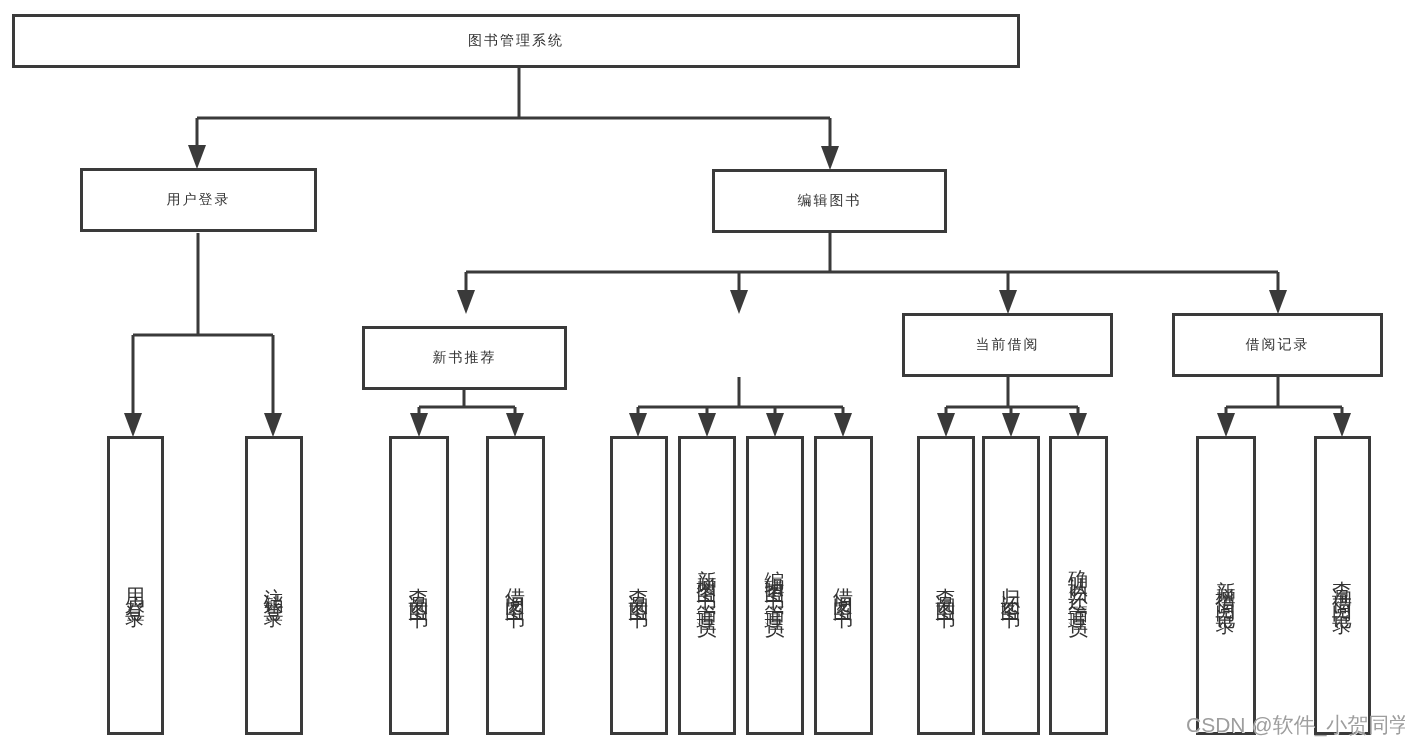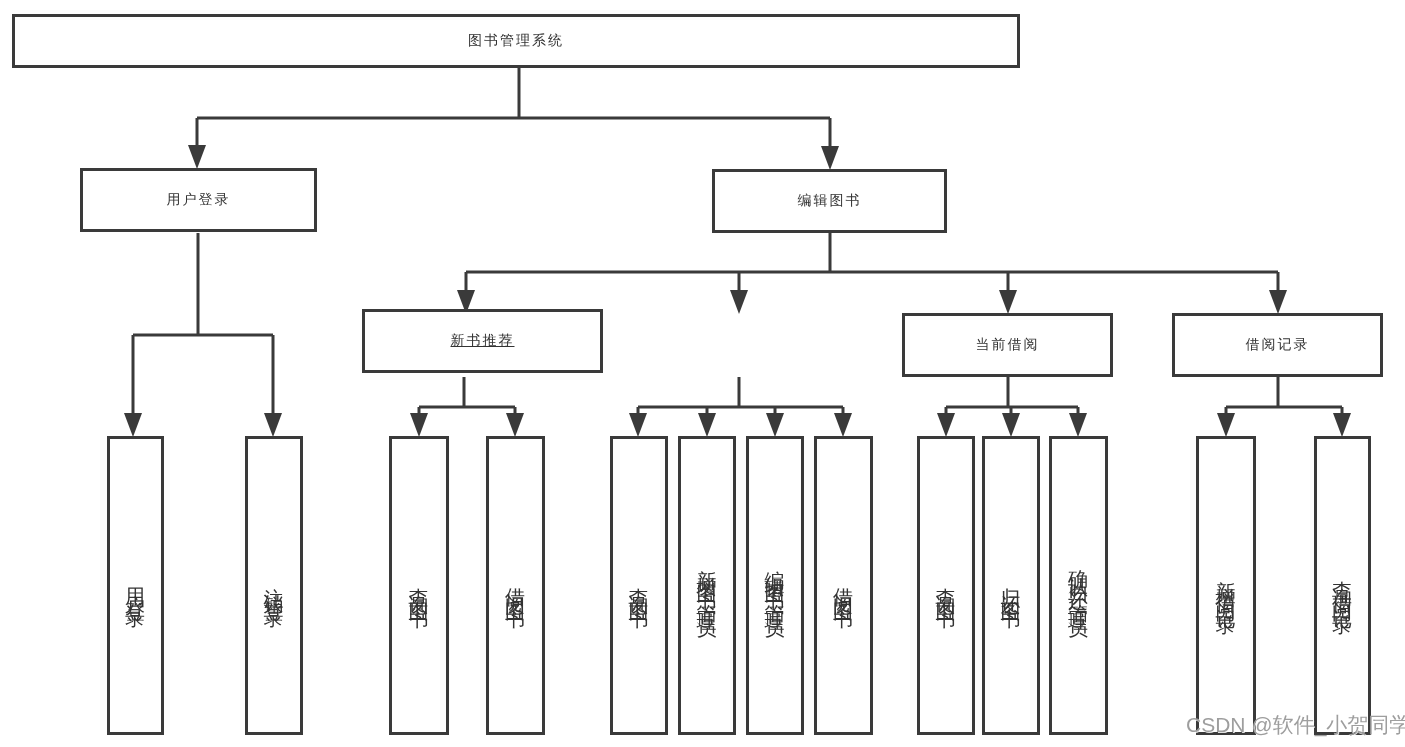--- a/index.html
+++ b/index.html
@@ -114,21 +114,21 @@
     <span>图书管理系统</span>
   </div>
 
   <div class="node node-h lvl2" style="left:80px; top:168px; width:237px;">
     <span>用户登录</span>
   </div>
   <div class="node node-h lvl2" style="left:712px; top:169px; width:235px;">
     <span>编辑图书</span>
   </div>
 
-  <div class="node node-h lvl3" style="left:362px; top:309px; width:241px;text-decoration:underline;">
+  <div class="node node-h lvl3" style="left:362px; top:326px; width:205px;">
     <span>新书推荐</span>
   </div>
   <div class="node node-h lvl3" style="left:1172px; top:313px; width:211px;">
     <span>借阅记录</span>
   </div>
   <div class="node node-h lvl3" style="left:902px; top:313px; width:211px;">
     <span>当前借阅</span>
   </div>
 
   <div class="node leaf" style="left:107px; width:57px;">

